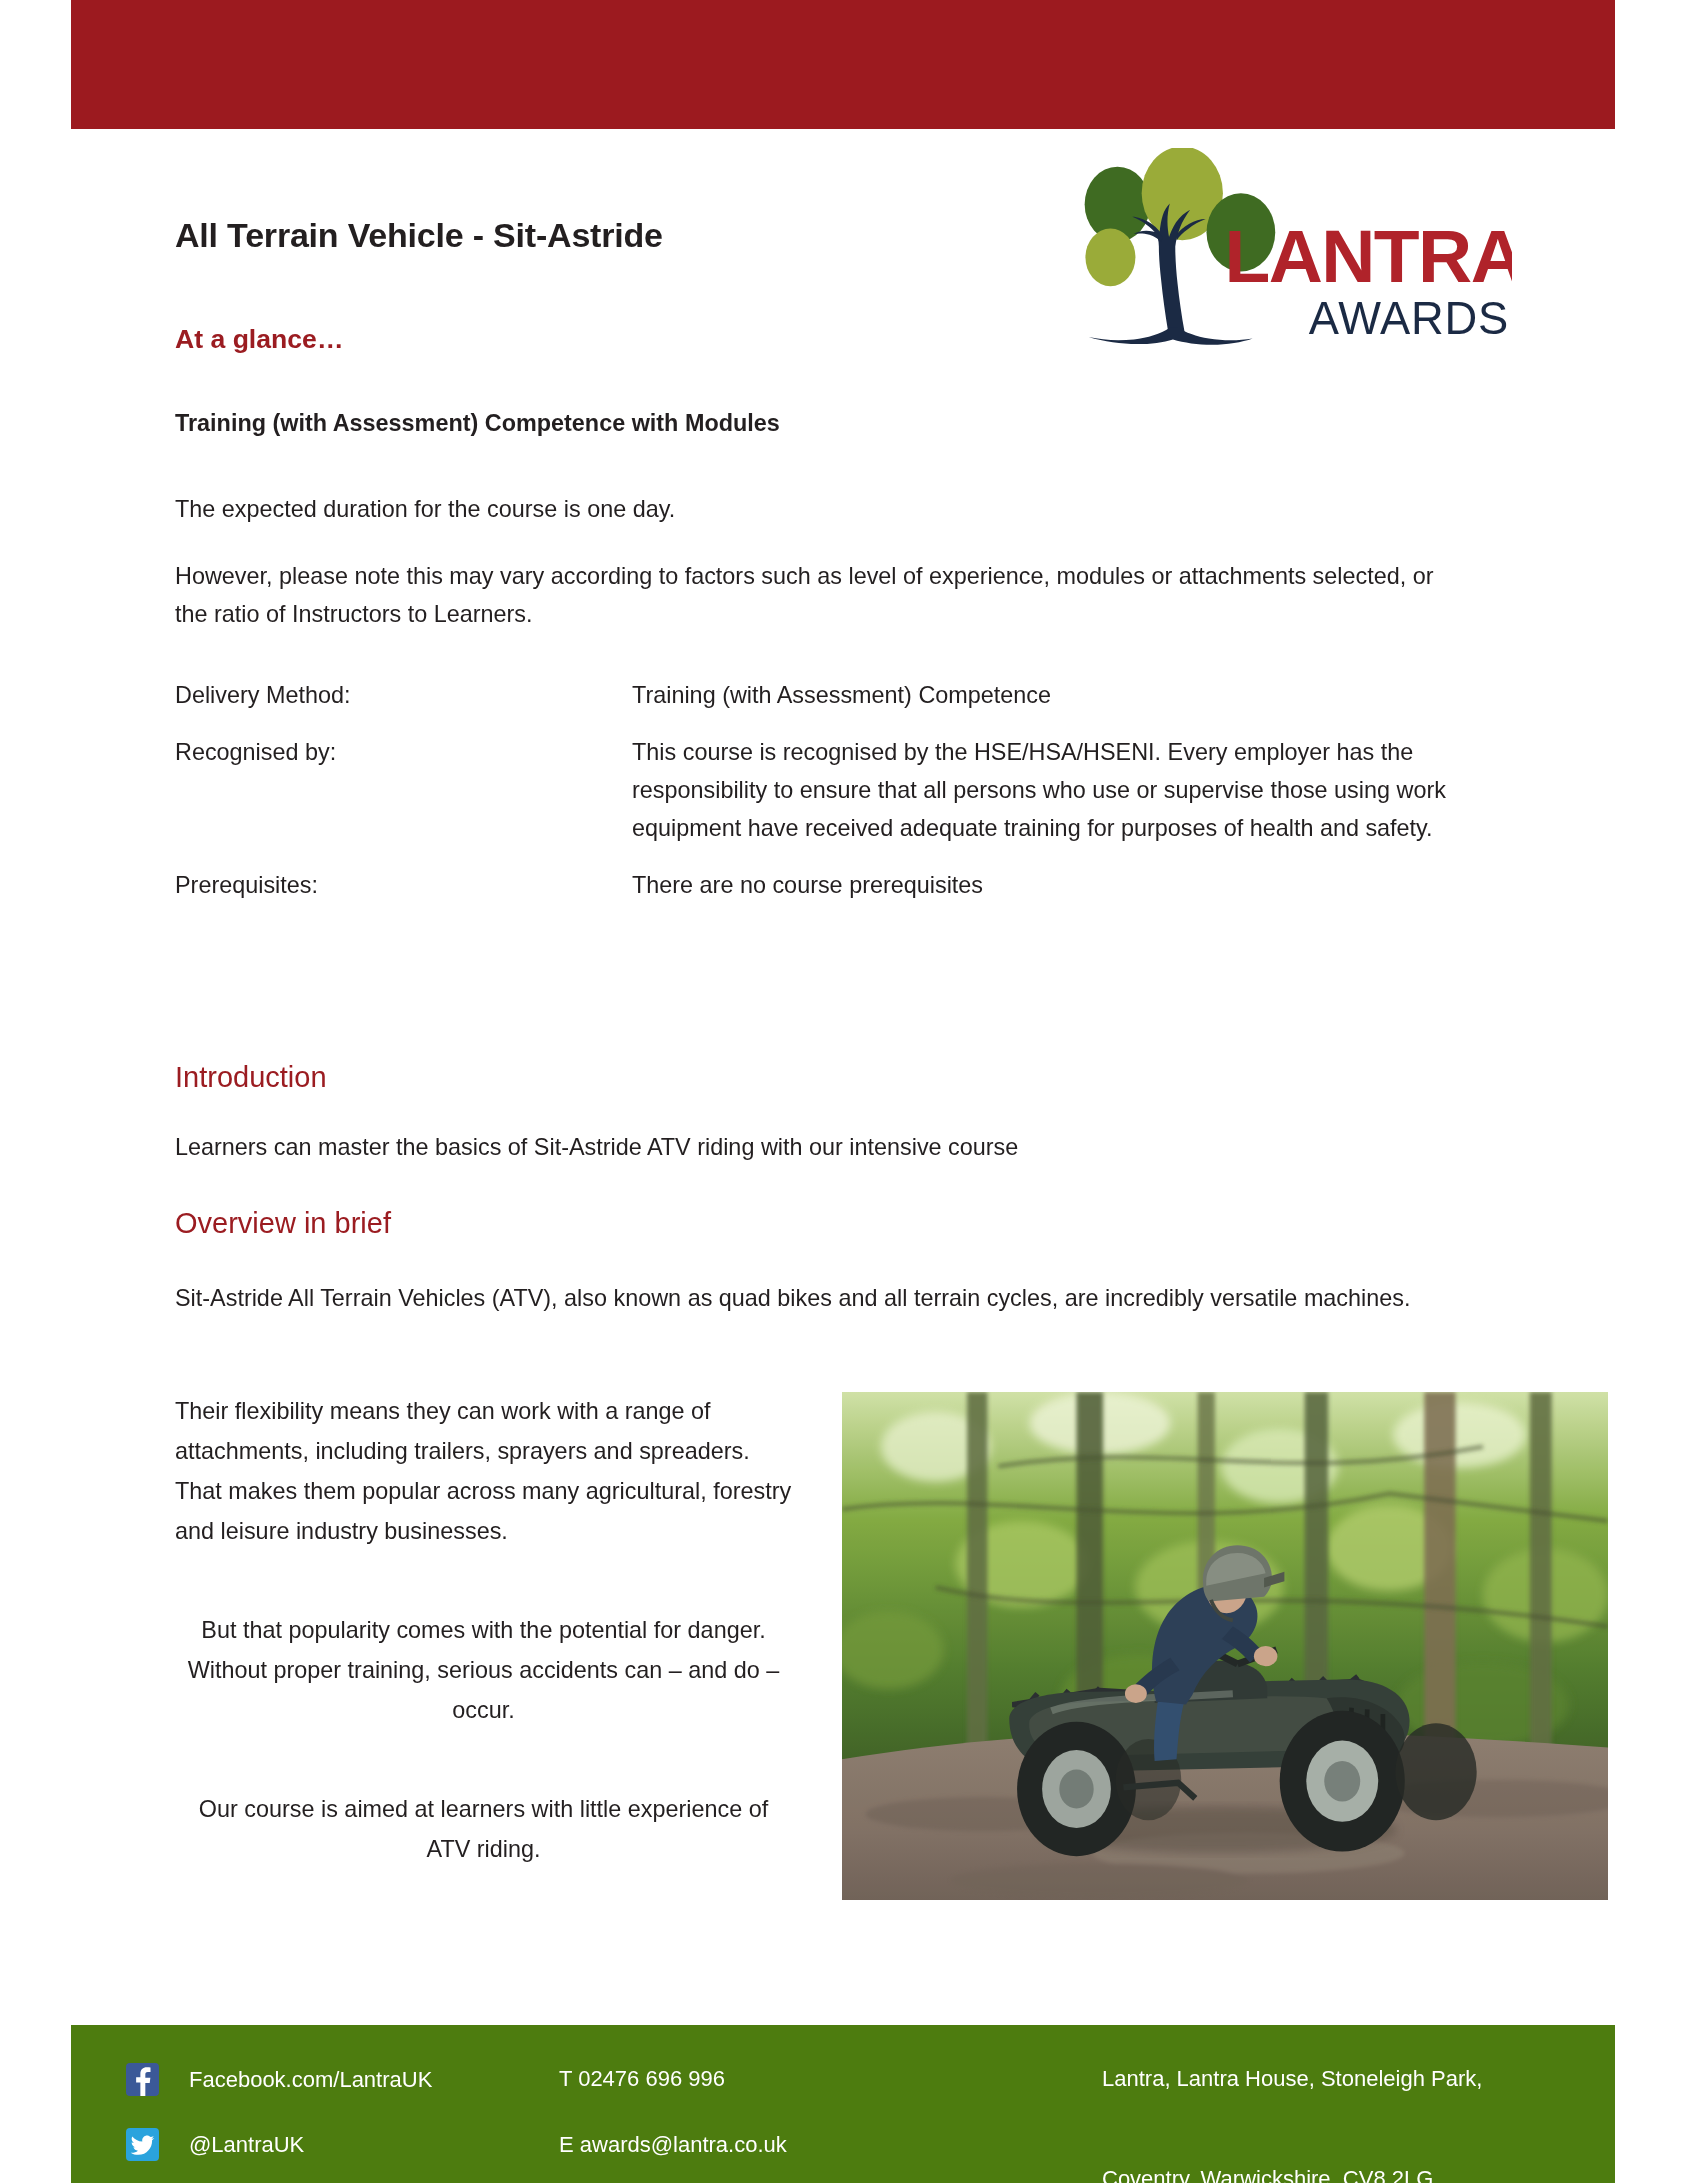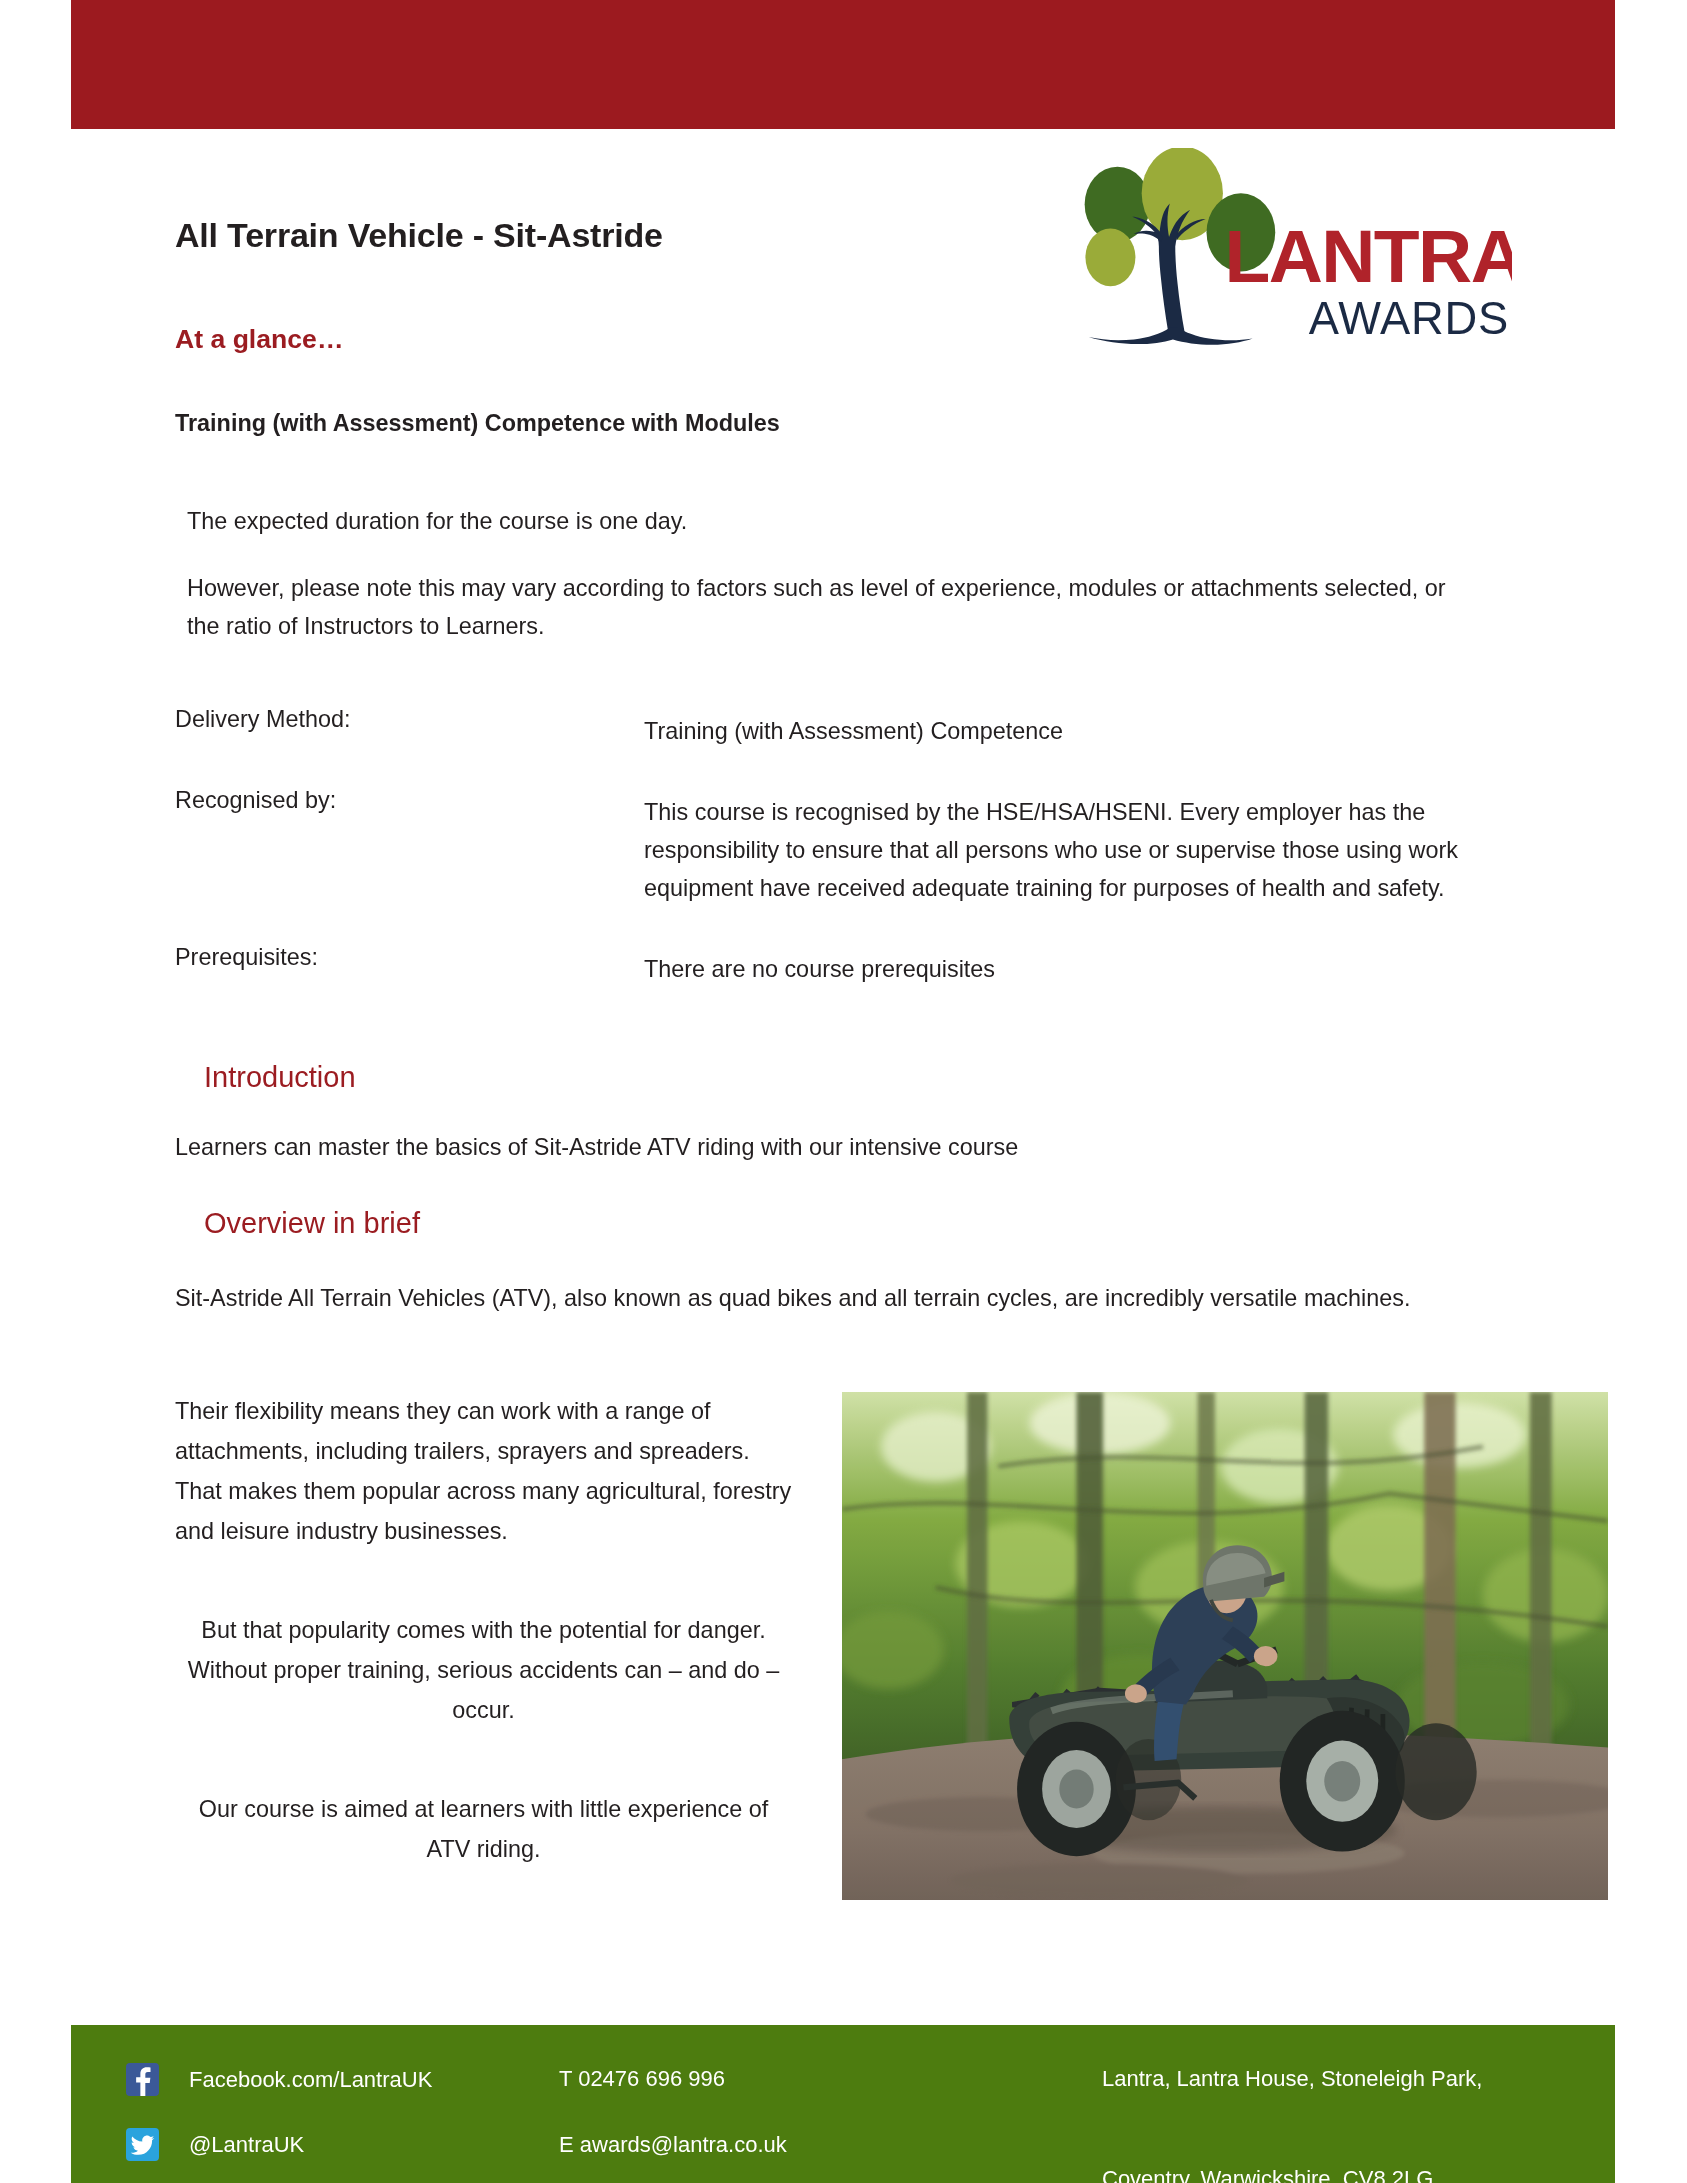--- a/index.html
+++ b/index.html
@@ -87,34 +87,33 @@
     font-size: 23.4px;
     line-height: 38px;
     color: #231f20;
   }
   .spec-value {
     flex: 1;
     font-size: 23.4px;
     line-height: 38px;
     color: #231f20;
   }
-  .spec-value p { margin: 12px; }
+  .spec-value p { margin: 0; }
   .spec-value p + p { margin-top: 29px; }
   .row-gap-lg { height: 43px; }
   .row-gap-md { height: 19px; }
 
   
   .section-heading {
     position: absolute;
     left: 175px;
     font-size: 29px;
     font-weight: normal;
     color: #9b1c21;
     white-space: nowrap;
-    margin-left: 29px;
   }
   .section-heading.intro { top: 1061px; }
   .section-heading.overview { top: 1207px; }
 
   .intro-body {
     position: absolute;
     left: 175px;
     top: 1131px;
     width: 1297px;
     font-size: 23.4px;

